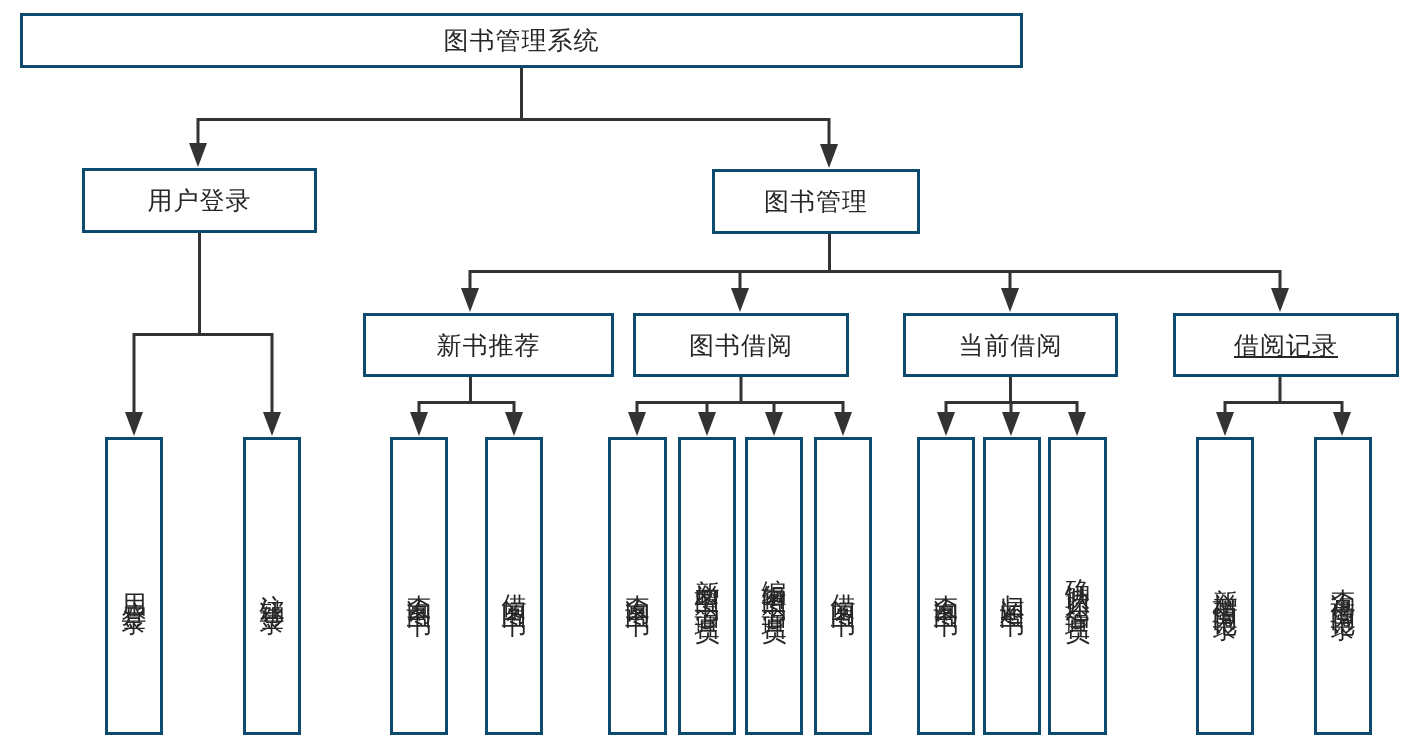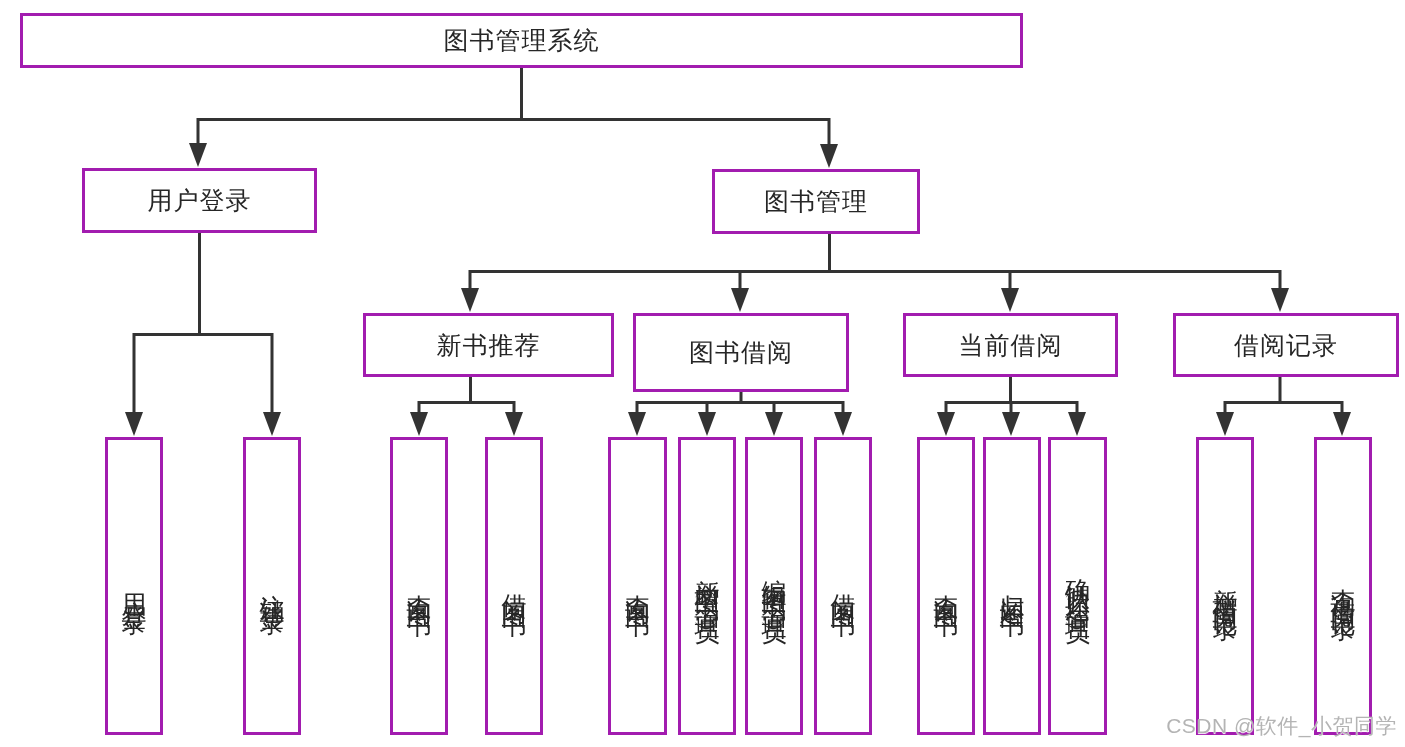--- a/index.html
+++ b/index.html
@@ -4,21 +4,21 @@
 <style>
   html,body { margin:0; padding:0; background:#ffffff; }
   .canvas {
     position:relative; width:1405px; height:747px; background:#ffffff;
     font-family:"Liberation Sans", sans-serif; overflow:hidden;
   }
   .connectors { position:absolute; left:0; top:0; width:1405px; height:747px; }
   .connectors path { stroke:#333333; stroke-width:3; fill:none; }
   .connectors polygon { fill:#333333; stroke:none; }
   .node {
-    position:absolute; box-sizing:border-box; border:3px solid #a21caf;
+    position:absolute; box-sizing:border-box; border:3px solid #0c4a6e;
     background:#ffffff; display:flex; align-items:center; justify-content:center;
     color:#262626;
   }
   .node.h span {
     font-size:25px; letter-spacing:1px; white-space:nowrap; color:#262626;
   }
   .node.v span {
     writing-mode:vertical-rl; text-orientation:mixed;
     font-size:25px; letter-spacing:6px; line-height:1; white-space:nowrap; color:#262626;
   }
@@ -71,27 +71,27 @@
   <div class="node h" style="left:82px; top:168px; width:235px; height:65px;">
     <span>用户登录</span>
   </div>
   <div class="node h" style="left:712px; top:169px; width:208px; height:65px;">
     <span>图书管理</span>
   </div>
 
   <div class="node h" style="left:363px; top:313px; width:251px; height:64px;text-align:center;">
     <span>新书推荐</span>
   </div>
-  <div class="node h" style="left:633px; top:313px; width:216px; height:79px;">
+  <div class="node h" style="left:633px; top:313px; width:216px; height:64px;">
     <span>图书借阅</span>
   </div>
   <div class="node h" style="left:903px; top:313px; width:215px; height:64px;justify-content:center;">
     <span>当前借阅</span>
   </div>
-  <div class="node h" style="left:1173px; top:313px; width:226px; height:64px;">
+  <div class="node h" style="left:1173px; top:313px; width:226px; height:64px;text-decoration:underline;">
     <span>借阅记录</span>
   </div>
 
   <div class="node v" style="left:105px; top:437px; width:58px; height:298px;">
     <span>用户登录</span>
   </div>
   <div class="node v" style="left:243px; top:437px; width:58px; height:298px;">
     <span>注销登录</span>
   </div>
 
@@ -125,14 +125,13 @@
     <span>确认归还（管理员）</span>
   </div>
 
   <div class="node v" style="left:1196px; top:437px; width:58px; height:298px;">
     <span>新增借阅记录</span>
   </div>
   <div class="node v" style="left:1314px; top:437px; width:58px; height:298px;">
     <span>查询借阅记录</span>
   </div>
 
-  <div class="watermark">CSDN @软件_小贺同学</div>
 </div>
 
 </body></html>

